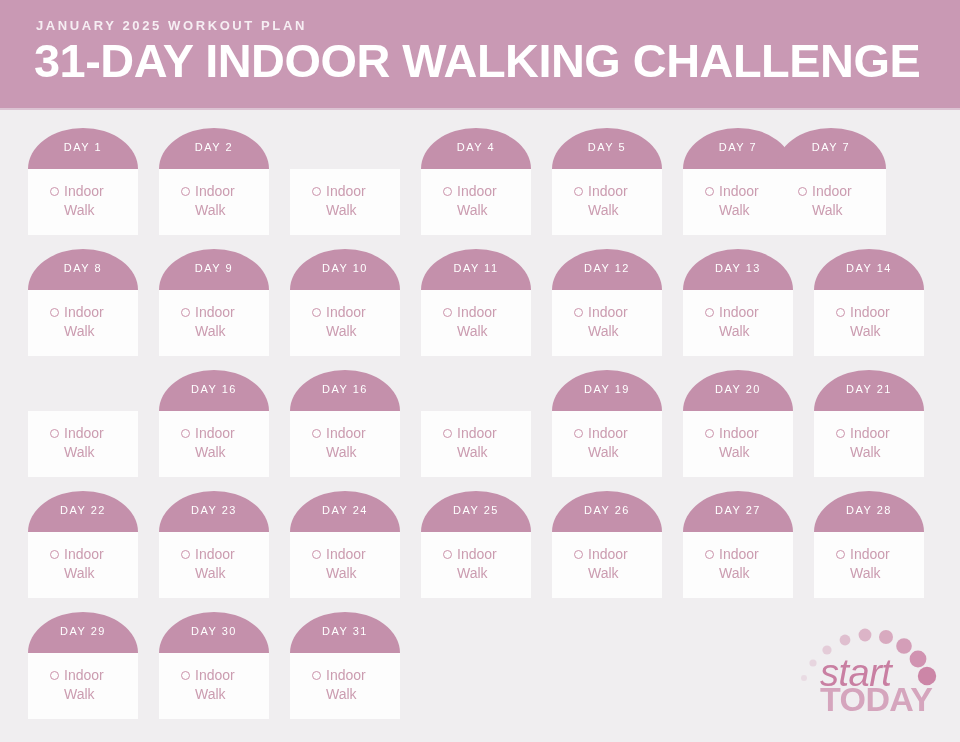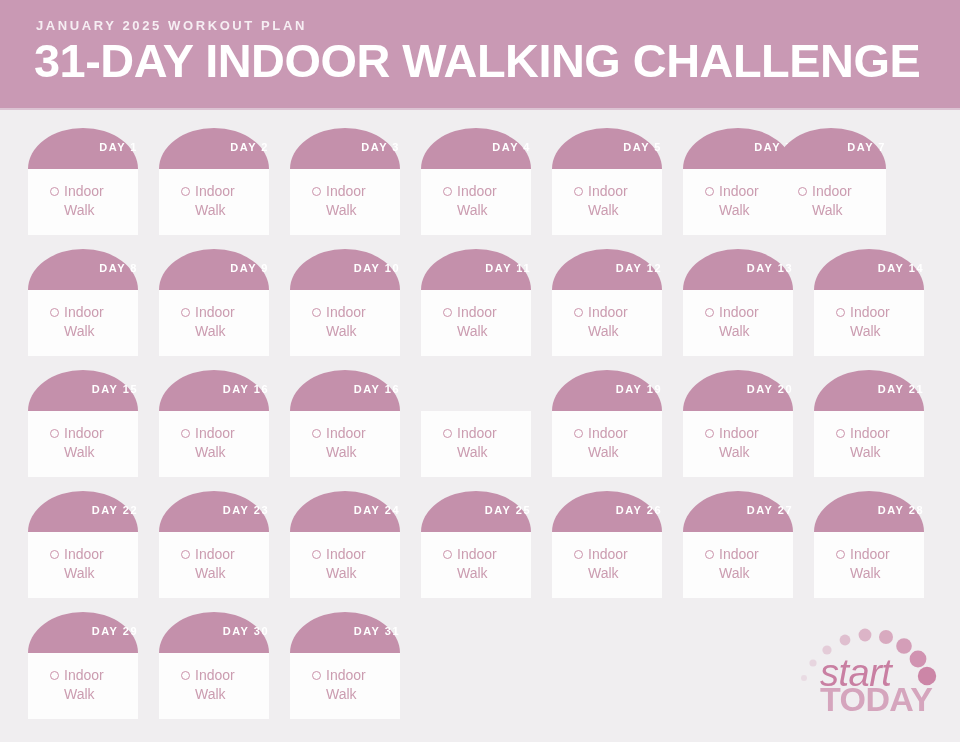--- a/index.html
+++ b/index.html
@@ -82,23 +82,23 @@
     background: #c490ab;
     border-top-left-radius: 55px 41px;
     border-top-right-radius: 55px 41px;
     box-sizing: border-box;
   }
   .day-card-label {
     position: absolute;
     left: 0;
     top: 13px;
     width: 110px;
-    text-align: right;
+    text-align: center;
     font-size: 11px;
-    font-weight: bold;
+    font-weight: normal;
     letter-spacing: 1.5px;
     color: #ffffff;
     font-family: "Liberation Sans", sans-serif;
   }
   .day-card-body {
     position: absolute;
     left: 0;
     top: 41px;
     width: 110px;
     height: 66px;
@@ -186,23 +186,20 @@
     <div class="day-card" style="left: 131px; top: 0px;">
       <div class="day-card-arch">
         <div class="day-card-label">DAY 2</div>
       </div>
       <div class="day-card-body">
         <div class="day-card-check"></div>
         <div class="day-card-task">Indoor Walk</div>
       </div>
     </div>
     <div class="day-card" style="left: 262px; top: 0px;">
-      <div class="day-card-arch">
-        <div class="day-card-label">DAY 3</div>
-      </div>
       <div class="day-card-body">
         <div class="day-card-check"></div>
         <div class="day-card-task">Indoor Walk</div>
       </div>
     </div>
     <div class="day-card" style="left: 393px; top: 0px;">
       <div class="day-card-arch">
         <div class="day-card-label">DAY 4</div>
       </div>
       <div class="day-card-body">
@@ -294,23 +291,20 @@
     <div class="day-card" style="left: 786px; top: 121px;">
       <div class="day-card-arch">
         <div class="day-card-label">DAY 14</div>
       </div>
       <div class="day-card-body">
         <div class="day-card-check"></div>
         <div class="day-card-task">Indoor Walk</div>
       </div>
     </div>
     <div class="day-card" style="left: 0px; top: 242px;">
-      <div class="day-card-arch">
-        <div class="day-card-label">DAY 15</div>
-      </div>
       <div class="day-card-body">
         <div class="day-card-check"></div>
         <div class="day-card-task">Indoor Walk</div>
       </div>
     </div>
     <div class="day-card" style="left: 131px; top: 242px;">
       <div class="day-card-arch">
         <div class="day-card-label">DAY 16</div>
       </div>
       <div class="day-card-body">

